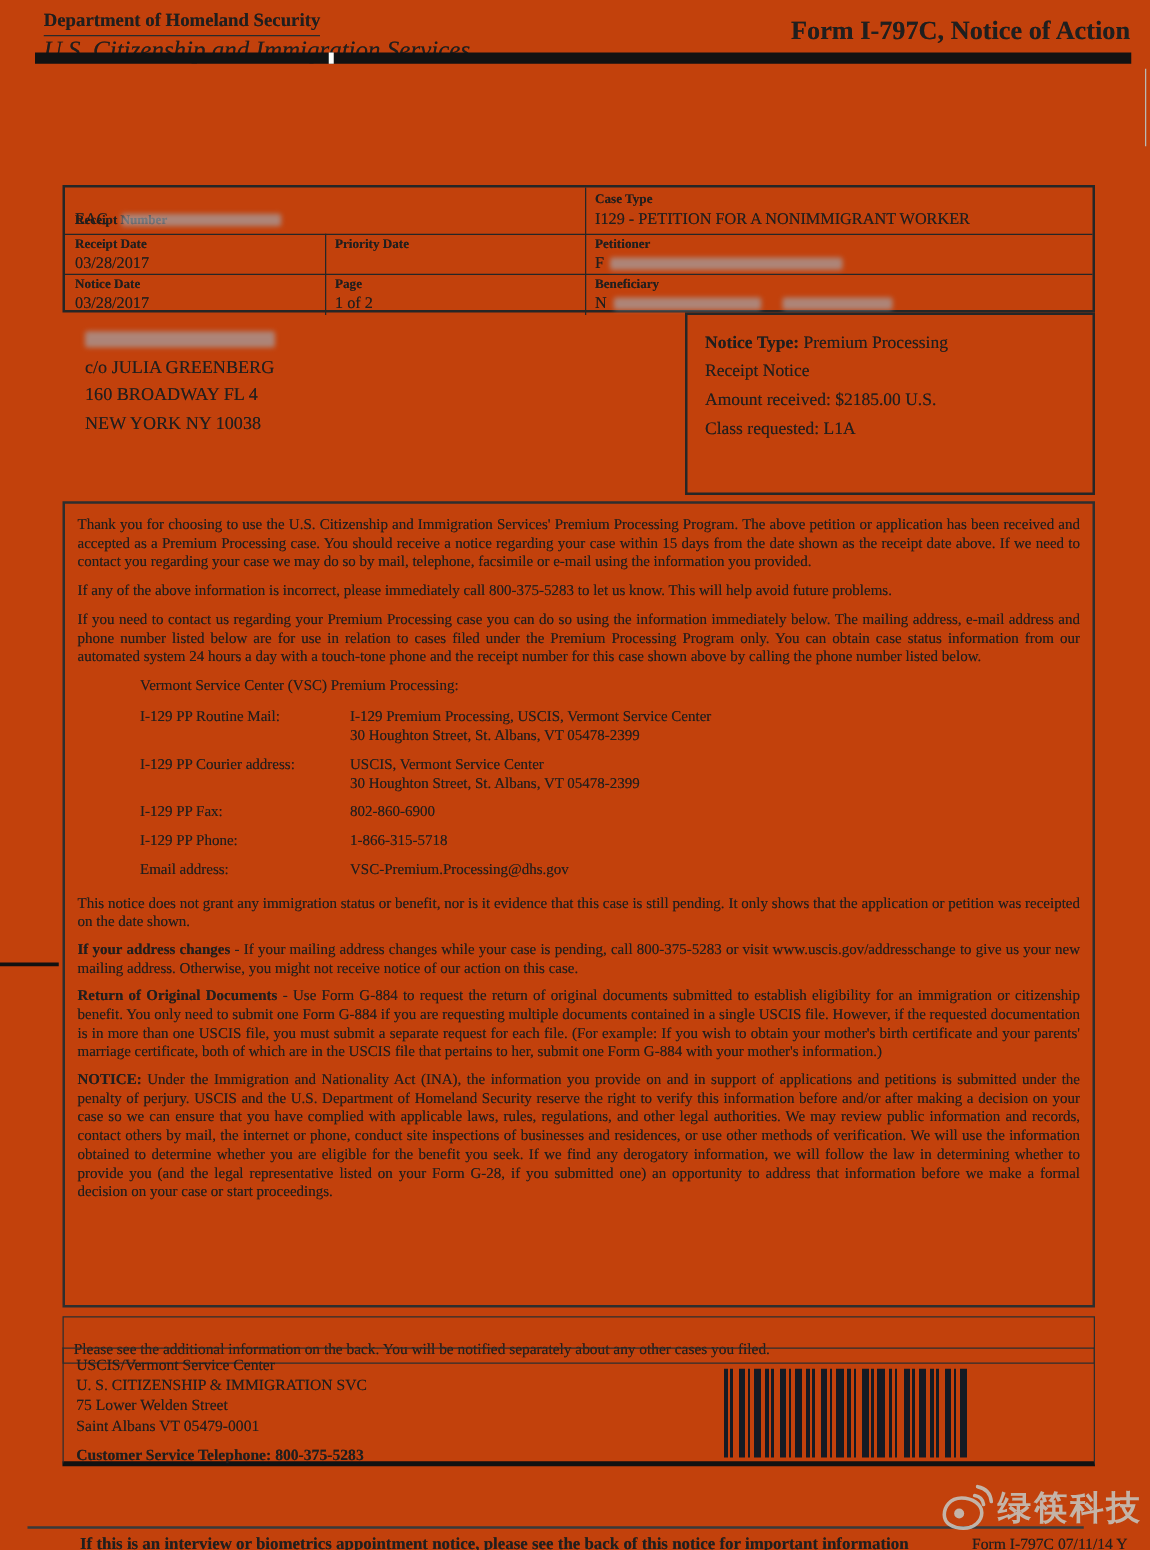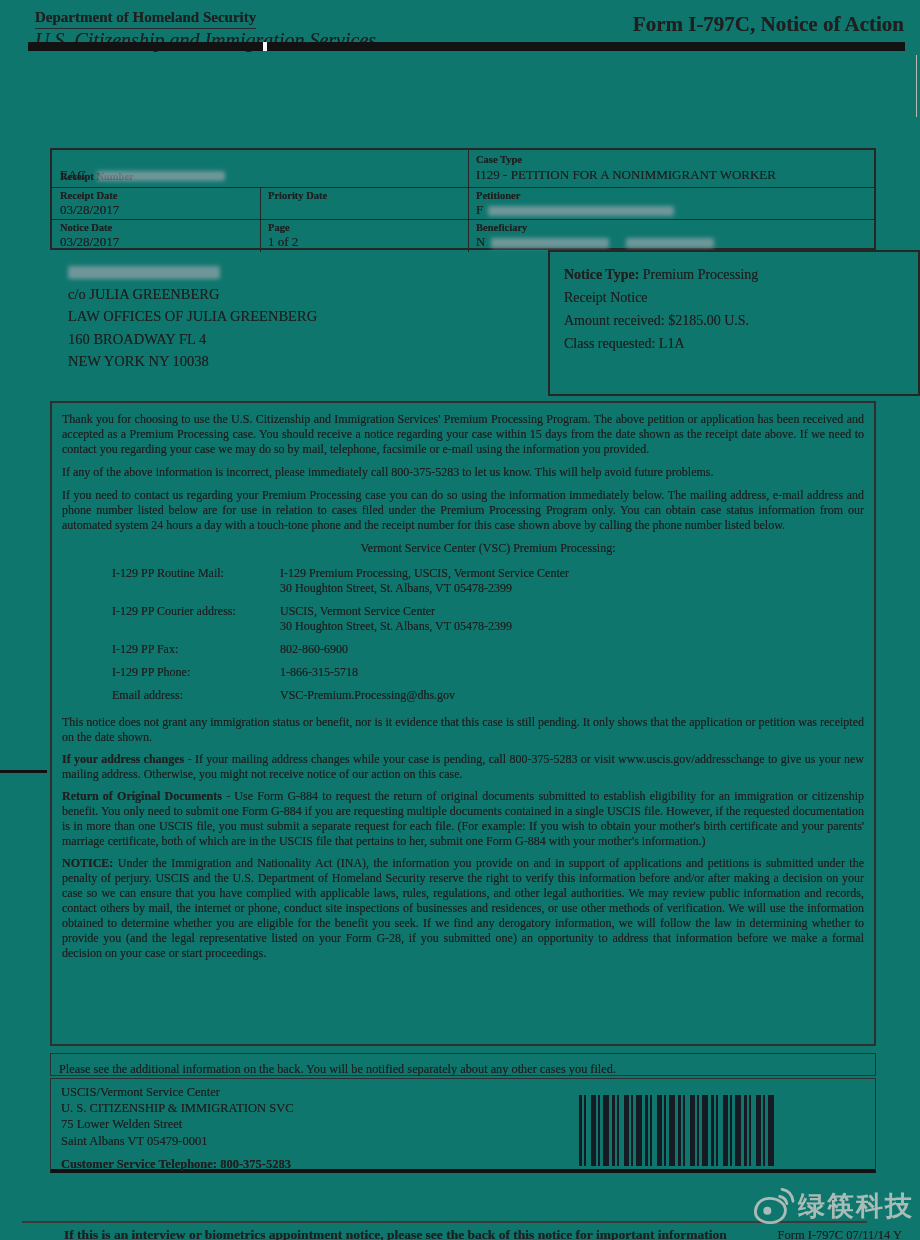--- a/index.html
+++ b/index.html
@@ -1,19 +1,19 @@
 <!DOCTYPE html>
 <html><head>
 <meta charset="utf-8">
 <style>
   html,body{margin:0;padding:0;}
   body{width:920px;height:1240px;overflow:hidden;background:#e9e9e7;}
   .page{
     position:relative;width:920px;height:1240px;overflow:hidden;
-    background:#0f766e;
+    background:#c2410c;
     font-family:"Liberation Serif","DejaVu Serif",serif;
     color:#1f1f1f;
   }
   .t{text-shadow:0 0 .5px rgba(20,20,20,.55);}
 
   
   .agency-bold{position:absolute;left:35px;top:9px;font-size:15px;font-weight:bold;border-bottom:1.5px solid #2a2a2a;padding-bottom:2px;}
   .agency-sub{position:absolute;left:35px;top:29px;font-size:20px;font-style:italic;}
   .form-title{position:absolute;right:16px;top:12px;font-size:21px;font-weight:bold;}
   .black-bar{position:absolute;left:28px;top:42px;width:877px;height:9px;background:#121212;}
@@ -29,39 +29,39 @@
   .info-table{position:absolute;left:50px;top:148px;width:826px;height:102px;border:2px solid #262626;box-sizing:border-box;}
   .hline{position:absolute;left:0;width:100%;height:0;border-top:1.5px solid #262626;}
   .vline{position:absolute;top:0;width:0;border-left:1.5px solid #262626;}
   .cell-label{position:absolute;font-size:10.5px;font-weight:bold;white-space:nowrap;}
   .cell-value{position:absolute;font-size:13px;white-space:nowrap;}
 
   .redact{display:inline-block;background:#a3a9b2;opacity:.65;filter:blur(2px);border-radius:2px;vertical-align:middle;}
 
   
   .mail-address{position:absolute;left:68px;top:260px;font-size:14.5px;line-height:22.5px;}
-  .notice-box{position:absolute;left:548px;top:250px;width:372px;height:146px;border:2px solid #262626;box-sizing:border-box;padding:11px 14px;font-size:14px;line-height:23px;}
+  .notice-box{position:absolute;left:548px;top:250px;width:328px;height:146px;border:2px solid #262626;box-sizing:border-box;padding:11px 14px;font-size:14px;line-height:23px;}
 
   
   .body-box{
     position:absolute;left:50px;top:401px;width:826px;height:645px;
     border:2px solid #2e2e2e;box-sizing:border-box;padding:9px 10px;
     font-size:12px;line-height:15px;
   }
   .para{margin:0 0 8px;text-align:justify;}
   .para.tight{margin-bottom:7px;}
-  .vsc-heading{margin:2px 0 10px 50px;text-align:center;}
+  .vsc-heading{margin:2px 0 10px 50px;}
   .contact-row{display:flex;margin:4px 0 8px 50px;}
   .contact-row .clabel{width:168px;flex:none;}
   .contact-row .cvalue{flex:1;}
   .contact-row.last{margin-bottom:12px;}
   .lead{font-weight:bold;}
 
   
-  .please-bar{position:absolute;left:50px;top:1053px;width:826px;height:23px;border:1.5px solid #2e2e2e;box-sizing:border-box;font-size:12.3px;padding:8px 8px;}
+  .please-bar{position:absolute;left:50px;top:1053px;width:826px;height:23px;border:1.5px solid #2e2e2e;box-sizing:border-box;font-size:12.3px;padding:18px 8px;}
   .svc-box{position:absolute;left:50px;top:1078px;width:826px;height:95px;border:1.5px solid #2e2e2e;border-bottom:4px solid #111;box-sizing:border-box;padding:5px 10px;font-size:12.5px;line-height:16.2px;}
   .svc-phone{font-weight:bold;margin-top:7px;}
   .barcode{
     position:absolute;left:528px;top:16px;width:197px;height:71px;
     background:
       repeating-linear-gradient(90deg,
         #151a23 0 3px, rgba(0,0,0,0) 3px 5px,
         #151a23 5px 7px, rgba(0,0,0,0) 7px 12px,
         #151a23 12px 17px, rgba(0,0,0,0) 17px 19px,
         #151a23 19px 21px, rgba(0,0,0,0) 21px 24px,
@@ -129,21 +129,20 @@
     <div class="cell-value t" style="left:424px;top:84px;">
       <span>N</span>
       <span class="redact" style="width:118px;height:10px;margin-left:2px;"></span>
       <span class="redact" style="width:88px;height:10px;margin-left:14px;"></span>
     </div>
   </div>
 
   <div class="mail-address t">
     <div><span class="redact" style="width:152px;height:13px;"></span></div>
     <div>c/o JULIA GREENBERG</div>
-    <div>LAW OFFICES OF JULIA GREENBERG</div>
     <div>160 BROADWAY FL 4</div>
     <div>NEW YORK NY  10038</div>
   </div>
 
   <div class="notice-box t">
     <div><span class="lead">Notice Type:</span><span> Premium Processing</span></div>
     <div>Receipt Notice</div>
     <div>Amount received: $2185.00 U.S.</div>
     <div>Class requested: L1A</div>
   </div>

